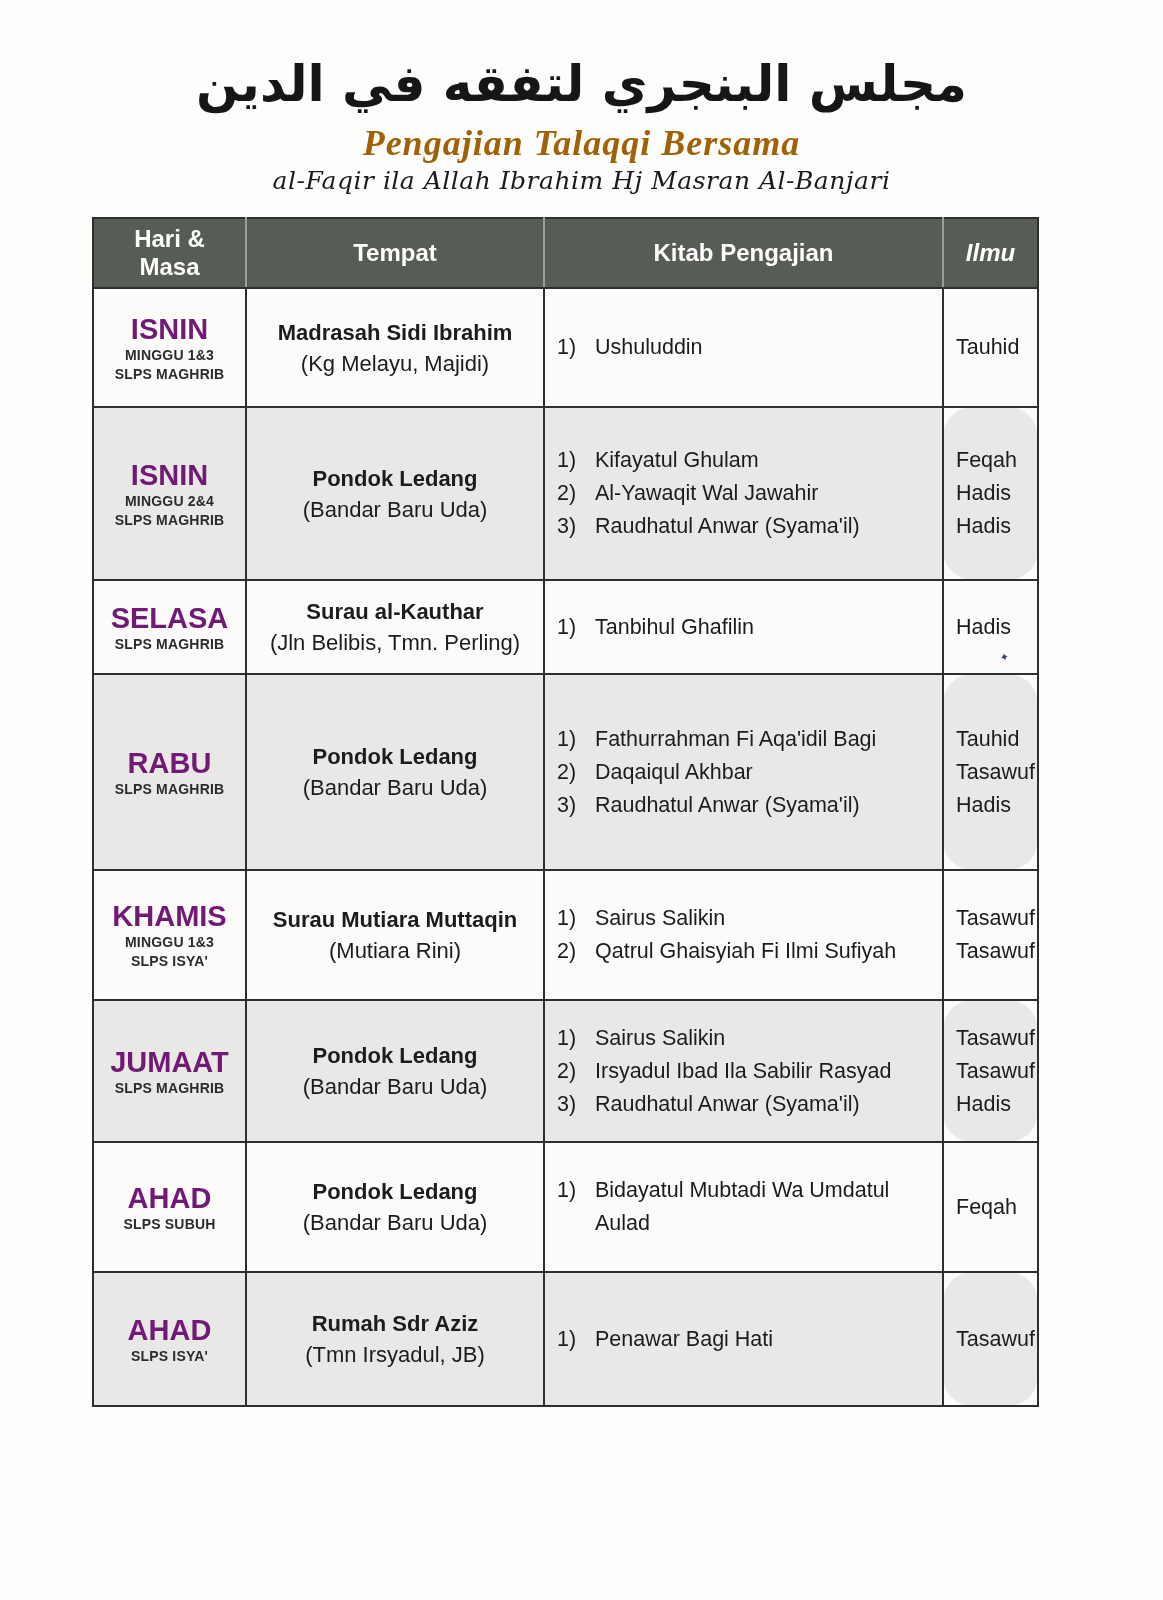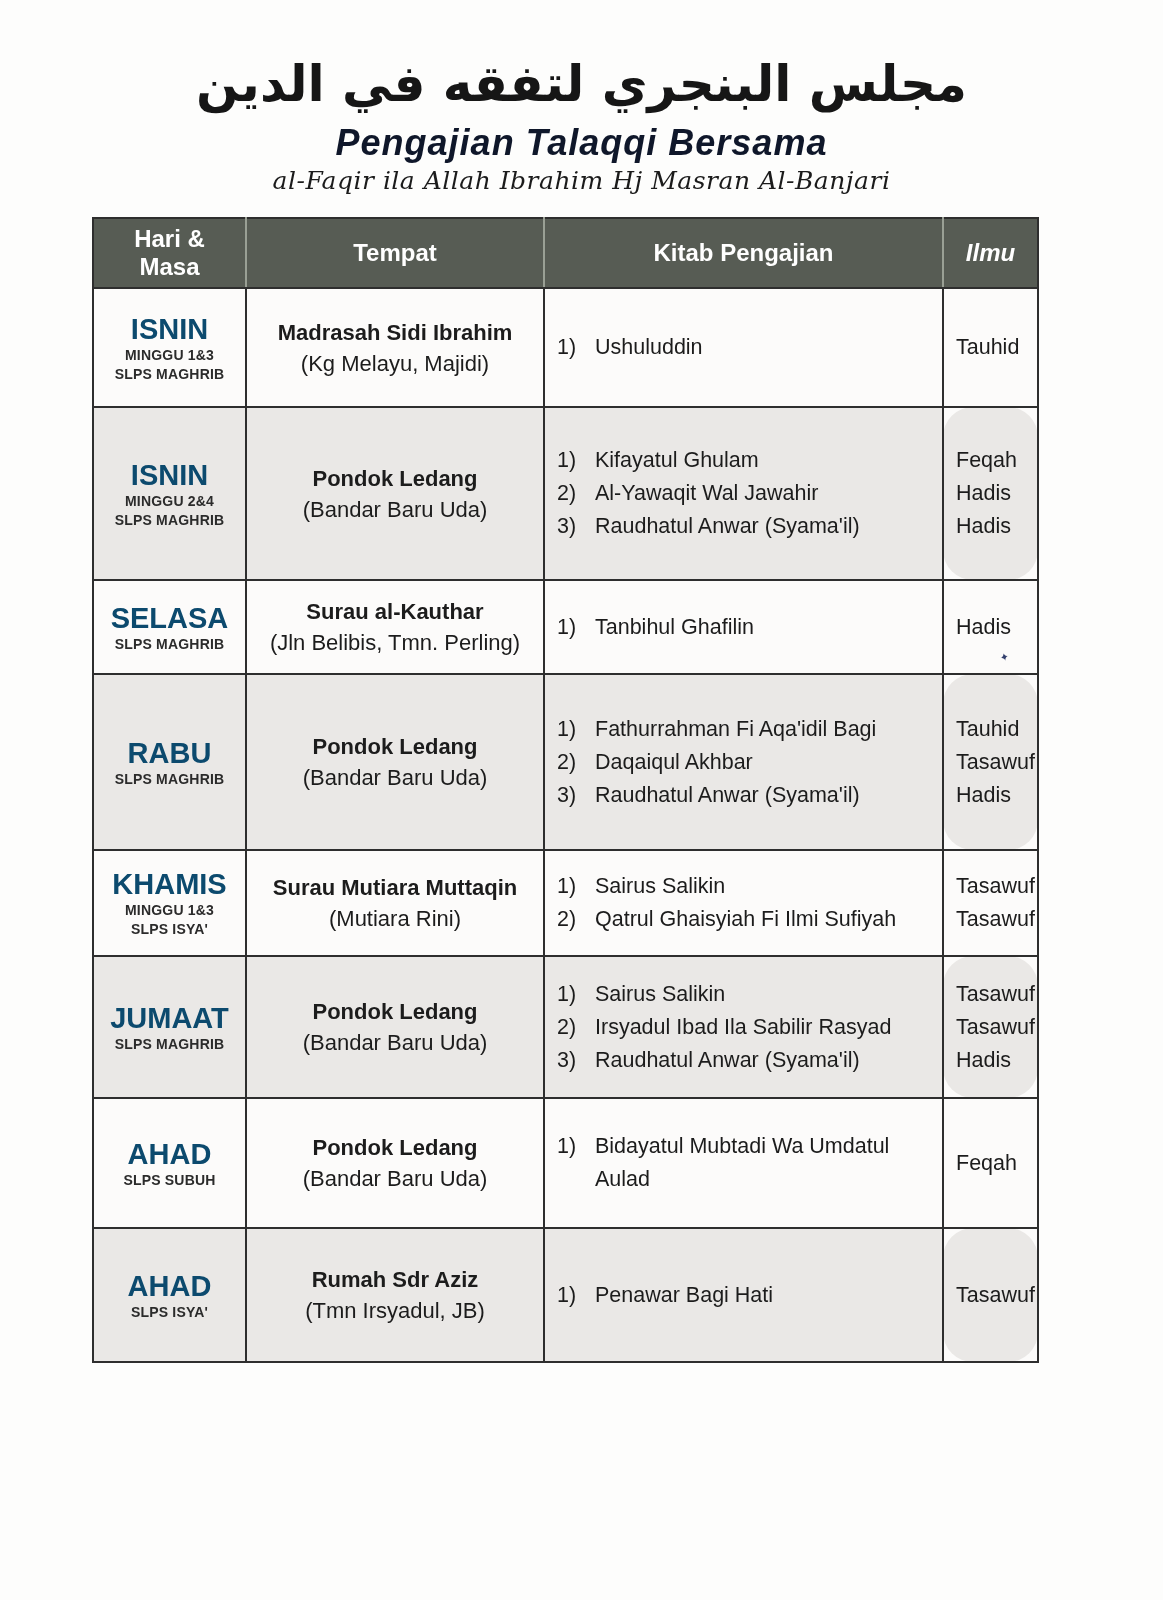--- a/index.html
+++ b/index.html
@@ -11,24 +11,24 @@
     color: var(--text, #1e1e1e);
     background: #fdfdfc;
   }
   .title-block { padding-top: 46px; text-align: center; }
   .arabic-title {
     font-family: "DejaVu Sans", sans-serif;
     font-size: 50px; font-weight: 700; line-height: 76px;
     color: #161616; direction: rtl;
   }
   .main-title {
-    font-family: Liberation Sans, sans-serif;
+    font-family: Liberation Serif, serif;
     font-style: italic; font-weight: 700;
     font-size: 36px; line-height: 42px; letter-spacing: 1px;
-    color: #0f172a;
+    color: #a16207;
   }
   .byline {
     font-family: "DejaVu Serif", serif;
     font-style: italic; font-weight: 400;
     font-size: 25px; line-height: 31px; letter-spacing: 0.5px;
     color: #1b1b1b; margin-top: 1px;
   }
   table.schedule {
     border-collapse: collapse; table-layout: fixed;
     width: 945px; margin: 21px 0 0 92px;
@@ -46,21 +46,21 @@
     font-size: 24px; font-weight: 700;
     text-align: center; vertical-align: middle;
     padding: 0 10px; line-height: 28px;
     border-left-color: #9aa095; border-right-color: #9aa095;
   }
   .schedule thead th:first-child { border-left-color: var(--border, #2e2e2e); }
   .schedule thead th:last-child { border-right-color: var(--border, #2e2e2e); font-style: italic; }
   .schedule tbody tr.shade td { background: var(--row-alt-bg, #eae8e6); }
   .schedule tbody td { vertical-align: middle; }
   td.c-day { text-align: center; padding: 4px 2px; }
-  .day-name { font-size: 29px; font-weight: 700; color: #0c4a6e; line-height: 34px; }
+  .day-name { font-size: 29px; font-weight: 700; color: #701a75; line-height: 34px; }
   .day-sub { font-size: 14px; font-weight: 600; color: #2b2b2b; line-height: 19px; letter-spacing: 0.2px; }
   td.c-place { text-align: center; padding: 4px 4px; }
   .place-name { font-size: 22px; font-weight: 700; line-height: 31px; color: #1c1c1c; }
   .place-detail { font-size: 22px; font-weight: 400; line-height: 31px; color: #1c1c1c; }
   td.c-books { padding: 6px 2px 6px 12px; }
   .book-line { display: flex; align-items: flex-start; font-size: 21.5px; line-height: 33px; color: #1c1c1c; }
   .book-num { width: 38px; flex: 0 0 38px; }
   .book-title { flex: 1 1 auto; }
   td.c-ilmu { padding: 6px 2px 6px 12px; border-radius: 30px; }
   .ilmu-line { font-size: 21.5px; line-height: 33px; color: #1c1c1c; }
@@ -157,21 +157,21 @@
         <td class="c-books">
           <div class="book-line">
             <span class="book-num">1)</span>
             <span class="book-title">Tanbihul Ghafilin</span>
           </div>
         </td>
         <td class="c-ilmu">
           <div class="ilmu-line">Hadis</div>
         </td>
       </tr>
-      <tr class="shade" style="height: 176px;">
+      <tr class="shade" style="height: 196px;">
         <td class="c-day">
           <div class="day-name">RABU</div>
           <div class="day-sub">SLPS MAGHRIB</div>
         </td>
         <td class="c-place">
           <div class="place-name">Pondok Ledang</div>
           <div class="place-detail">(Bandar Baru Uda)</div>
         </td>
         <td class="c-books">
           <div class="book-line">
@@ -186,21 +186,21 @@
             <span class="book-num">3)</span>
             <span class="book-title">Raudhatul Anwar (Syama'il)</span>
           </div>
         </td>
         <td class="c-ilmu">
           <div class="ilmu-line">Tauhid</div>
           <div class="ilmu-line">Tasawuf</div>
           <div class="ilmu-line">Hadis</div>
         </td>
       </tr>
-      <tr style="height: 106px;">
+      <tr style="height: 130px;">
         <td class="c-day">
           <div class="day-name">KHAMIS</div>
           <div class="day-sub">MINGGU 1&amp;3</div>
           <div class="day-sub">SLPS ISYA'</div>
         </td>
         <td class="c-place">
           <div class="place-name">Surau Mutiara Muttaqin</div>
           <div class="place-detail">(Mutiara Rini)</div>
         </td>
         <td class="c-books">

